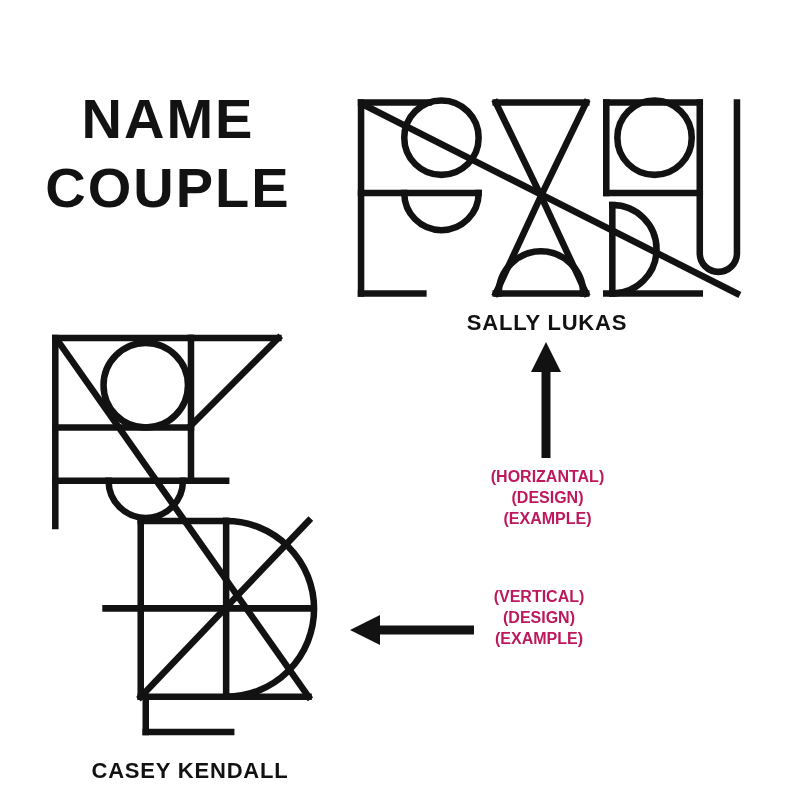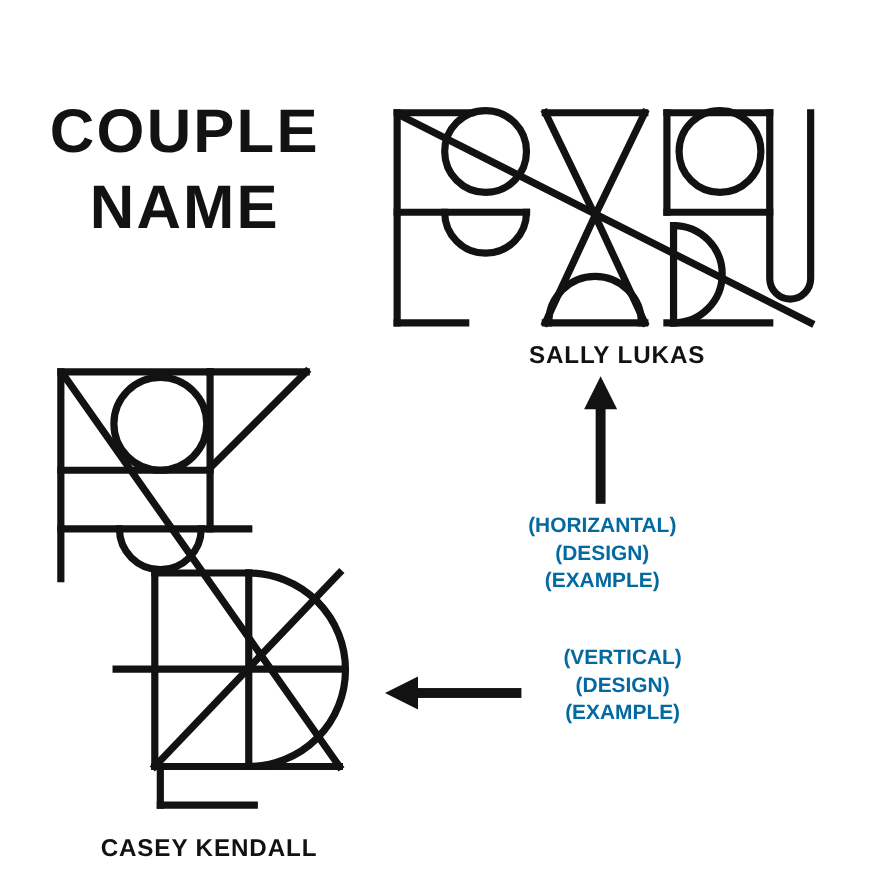--- a/index.html
+++ b/index.html
@@ -15,41 +15,41 @@
     position:absolute;left:22px;top:84px;width:292px;
     text-align:center;font-weight:700;font-size:56px;line-height:1.24;
     letter-spacing:2px;color:#121212;
   }
   .h-logo{position:absolute;left:353px;top:92px;width:392px;height:212px;}
   .v-logo{position:absolute;left:45px;top:330px;width:302px;height:407px;}
   .name-label{
     position:absolute;font-weight:700;font-size:22px;letter-spacing:.8px;
     text-align:center;color:#121212;white-space:nowrap;
   }
-  .h-name{left:411px;top:310px;width:300px;}
+  .h-name{left:397px;top:310px;width:300px;}
   .v-name{left:40px;top:758px;width:300px;}
   .caption{
-    position:absolute;text-align:center;font-weight:700;font-size:19px;
-    line-height:1.32;color:#0369a1;
+    position:absolute;text-align:center;font-weight:700;font-size:16px;
+    line-height:1.32;color:#be185d;
   }
   .h-caption{left:425px;top:466px;width:245px;}
-  .v-caption{left:451px;top:586px;width:230px;}
+  .v-caption{left:424px;top:586px;width:230px;}
   .up-arrow{position:absolute;left:526px;top:340px;width:40px;height:120px;}
   .left-arrow{position:absolute;left:348px;top:610px;width:130px;height:40px;}
   svg .ink{stroke:#121212;fill:none;stroke-width:6.5;stroke-linecap:square;stroke-linejoin:miter;}
   svg .fill-ink{fill:#121212;stroke:none;}
 </style>
 </head>
 <body>
 
 <div class="canvas">
 
   <div class="title">
+    <div>NAME</div>
     <div>COUPLE</div>
-    <div>NAME</div>
   </div>
 
   <svg class="h-logo" viewBox="0 0 390 210" aria-hidden="true">
     <g class="ink">
       <path d="M8 10 V200"></path>
       <path d="M8 10 H75"></path>
       <circle cx="88" cy="45" r="37"></circle>
       <path d="M8 100 H125"></path>
       <path d="M125 100 A37 37 0 0 1 51 100"></path>
       <path d="M8 200 H70"></path>

